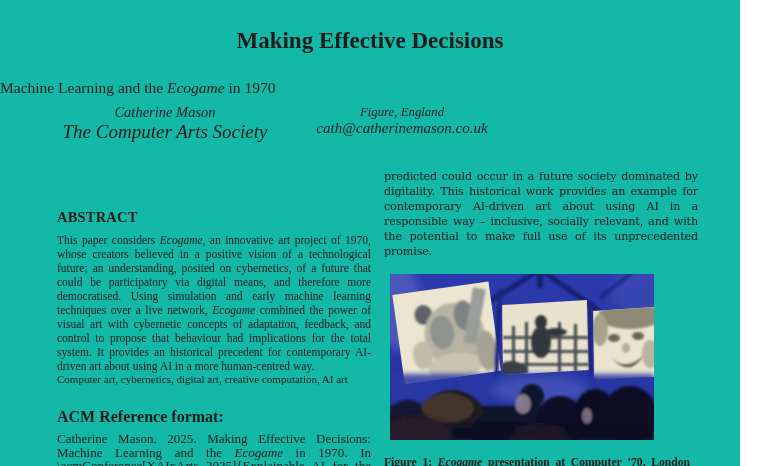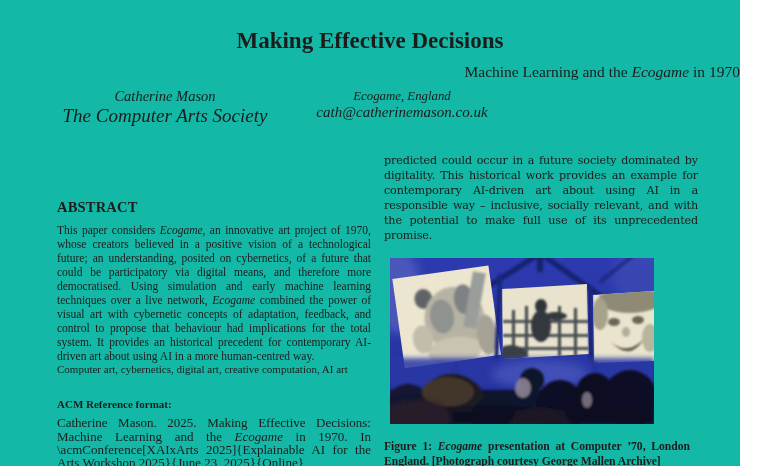--- a/index.html
+++ b/index.html
@@ -1,36 +1,36 @@
 <!DOCTYPE html>
 <html><head>
 <meta charset="utf-8">
 <style>
   html,body{margin:0;padding:0;background:#ffffff;}
   .page{position:relative;width:740px;height:466px;background:#14b8a6;overflow:hidden;
         font-family:"Liberation Serif",serif;color:#1c1c1c;}
   
   .paper-title{margin:0;padding-top:28px;text-align:center;font-size:23px;font-weight:bold;}
-  .paper-subtitle{margin-top:9px;text-align:right;font-size:15.5px;}
+  .paper-subtitle{margin-top:25px;text-align:left;font-size:15.5px;}
   .authors{position:relative;height:46px;margin-top:7px;font-style:italic;}
   .author-col{position:absolute;top:0;width:230px;text-align:center;line-height:1.18;}
   .author-col.first{left:50px;}
   .author-col.second{left:287px;top:1px;}
   .author-name{font-size:14.5px;}
   .author-affiliation{font-size:19px;}
   .author-location{font-size:12.8px;}
   .author-email{font-size:15px;}
   
   .columns{display:flex;gap:13px;padding:0 42px 0 57px;margin-top:20px;align-items:flex-end;}
   .col{width:328px;}
   .section-heading{font-size:14.5px;font-weight:bold;margin:0 0 7px 0;letter-spacing:.2px;}
   .abstract-text{font-size:11.5px;line-height:14px;text-align:justify;margin:0;}
   .keywords-heading{margin-top:15px;}
   .keywords-text{font-size:11px;margin:0;white-space:nowrap;}
-  .acm-heading{font-size:11px;font-weight:bold;margin:23px 0 6px 0;}
+  .acm-heading{font-size:16px;font-weight:bold;margin:23px 0 6px 0;}
   .acm-reference{font-size:13px;line-height:13.3px;text-align:justify;margin:0;}
   
   .body-text{font-family:"DejaVu Serif",serif;font-size:11.2px;line-height:14.9px;
              text-align:justify;margin:0;letter-spacing:-.15px;}
   figure{margin:15px 8px 0 0;}
   .figure-photo{display:block;margin-left:6px;}
   figcaption{margin-top:15px;font-weight:bold;font-size:11.6px;line-height:15px;text-align:justify;}
 </style>
 </head>
 <body>
@@ -39,21 +39,21 @@
 
   <h1 class="paper-title">Making Effective Decisions</h1>
   <div class="paper-subtitle"><span>Machine Learning and the </span><span style="font-style: italic;">Ecogame</span><span> in 1970</span></div>
 
   <div class="authors">
     <div class="author-col first">
       <div class="author-name">Catherine Mason</div>
       <div class="author-affiliation">The Computer Arts Society</div>
     </div>
     <div class="author-col second">
-      <div class="author-location">Ecogame, England</div>
+      <div class="author-location">Figure, England</div>
       <div class="author-email">cath@catherinemason.co.uk</div>
     </div>
   </div>
 
   <div class="columns">
 
     <div class="col col-left">
       <h2 class="section-heading">ABSTRACT</h2>
       <p class="abstract-text"><span>This paper considers </span><span style="font-style: italic;">Ecogame</span><span>, an innovative art project of 1970, whose creators believed in a positive vision of a technological future; an understanding, posited on cybernetics, of a future that could be participatory via digital means, and therefore more democratised. Using simulation and early machine learning techniques over a live network, </span><span style="font-style: italic;">Ecogame</span><span> combined the power of visual art with cybernetic concepts of adaptation, feedback, and control to propose that behaviour had implications for the total system. It provides an historical precedent for contemporary AI-driven art about using AI in a more human-centred way.</span></p>
 

